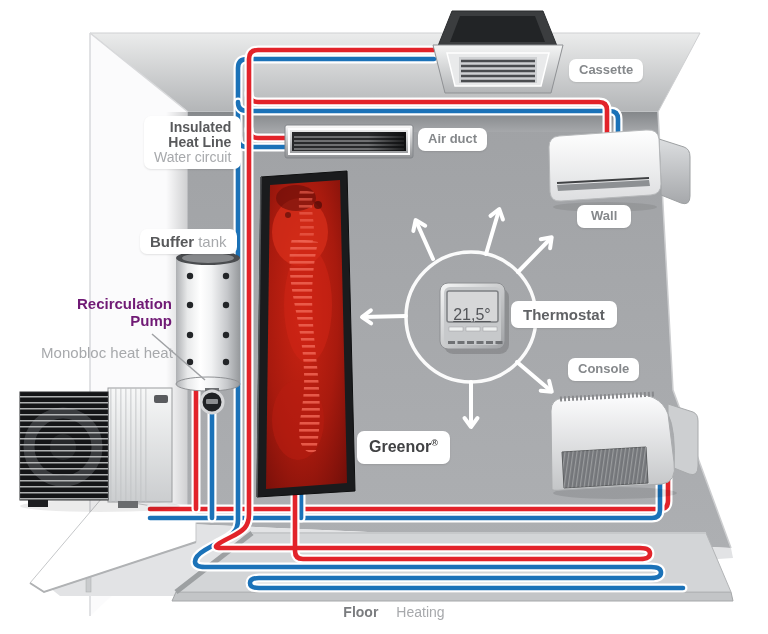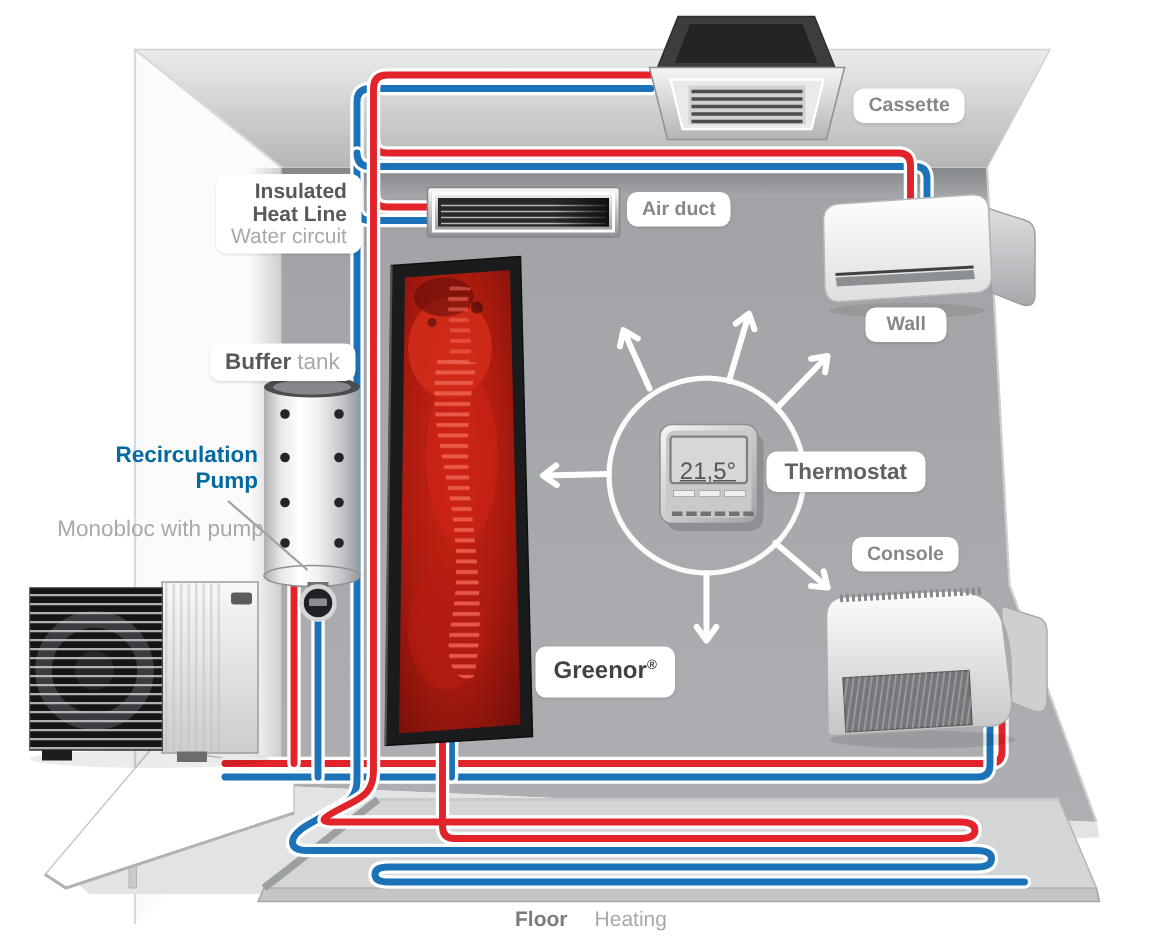--- a/index.html
+++ b/index.html
@@ -9,21 +9,21 @@
   .lbl{position:absolute;background:#fff;border-radius:7px;padding:4px 10px;
        font-weight:bold;font-size:13px;color:#85888b;line-height:1.15;
        box-shadow:0 1px 2px rgba(0,0,0,.10);white-space:nowrap;z-index:5;}
   .lbl--plain{background:transparent;box-shadow:none;padding:0;}
   .t-dark{color:#58595b;font-weight:bold;}
   .t-light{color:#a7a9ac;font-weight:normal;}
   #lbl-insulated{left:144px;top:116px;font-size:14px;text-align:right;color:#58595b;line-height:15px;}
   #lbl-buffer{left:140px;top:229px;font-size:15px;color:#58595b;}
   #lbl-buffer .t-light{margin-left:4px;}
   #lbl-recirc{left:46px;top:295px;width:126px;text-align:right;font-size:15px;
-              color:#0369a1;line-height:17px;}
+              color:#701a75;line-height:17px;}
   #lbl-monobloc{left:18px;top:344px;width:178px;text-align:center;font-size:15px;
                 font-weight:normal;color:#a7a9ac;line-height:17px;}
   #lbl-cassette{left:569px;top:59px;}
   #lbl-airduct{left:418px;top:128px;}
   #lbl-wall{left:577px;top:205px;padding:4px 14px;}
   #lbl-console{left:568px;top:358px;}
   #lbl-thermostat{left:511px;top:301px;font-size:15px;color:#606265;padding:5px 12px;}
   #lbl-greenor{left:357px;top:431px;font-size:16px;color:#414244;padding:7px 12px;}
   #lbl-greenor sup{font-size:9px;}
   #lbl-floor{left:304px;top:604px;width:180px;text-align:center;font-size:14px;
@@ -323,21 +323,21 @@
   <div class="lbl" id="lbl-buffer">
     <span class="t-dark">Buffer</span><span class="t-light">tank</span>
   </div>
 
   <div class="lbl lbl--plain" id="lbl-recirc">
     <div>Recirculation</div>
     <div>Pump</div>
   </div>
 
   <div class="lbl lbl--plain" id="lbl-monobloc">
-    <div>Monobloc with pump</div>
+    <div>Monobloc heat heat</div>
   </div>
 
   <div class="lbl" id="lbl-thermostat">Thermostat</div>
 
   <div class="lbl lbl--plain" id="thermo-reading">21,5°</div>
 
   <div class="lbl" id="lbl-console">Console</div>
 
   <div class="lbl" id="lbl-greenor">
     <span>Greenor</span><sup>®</sup>

